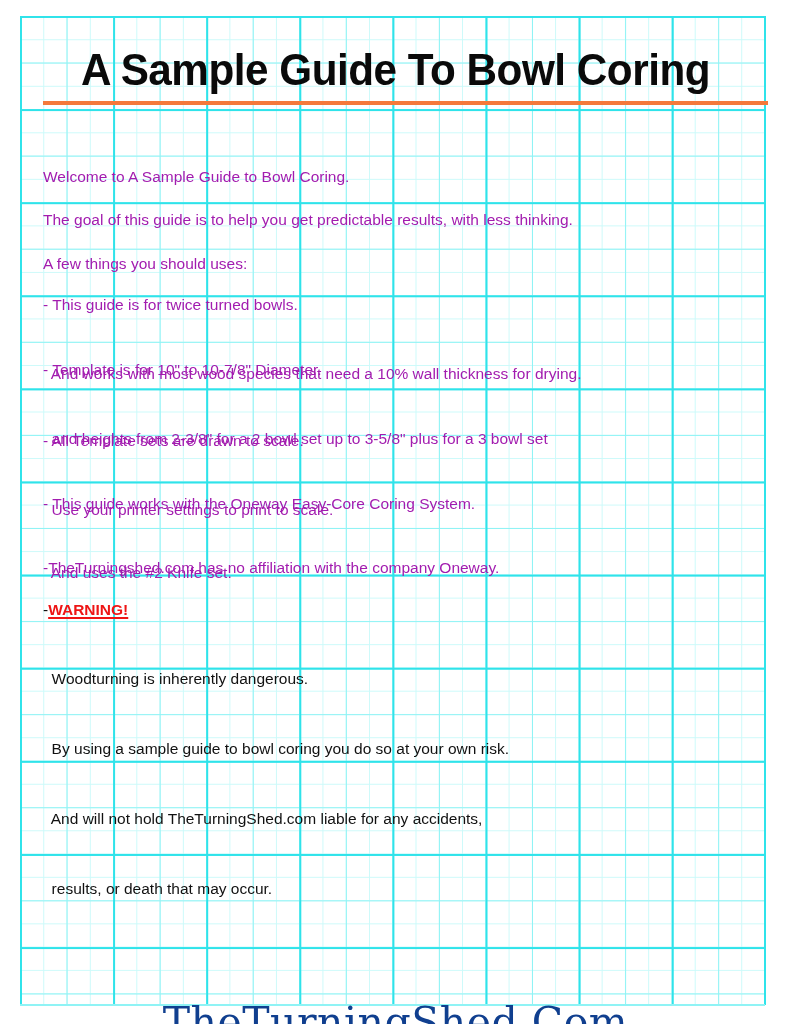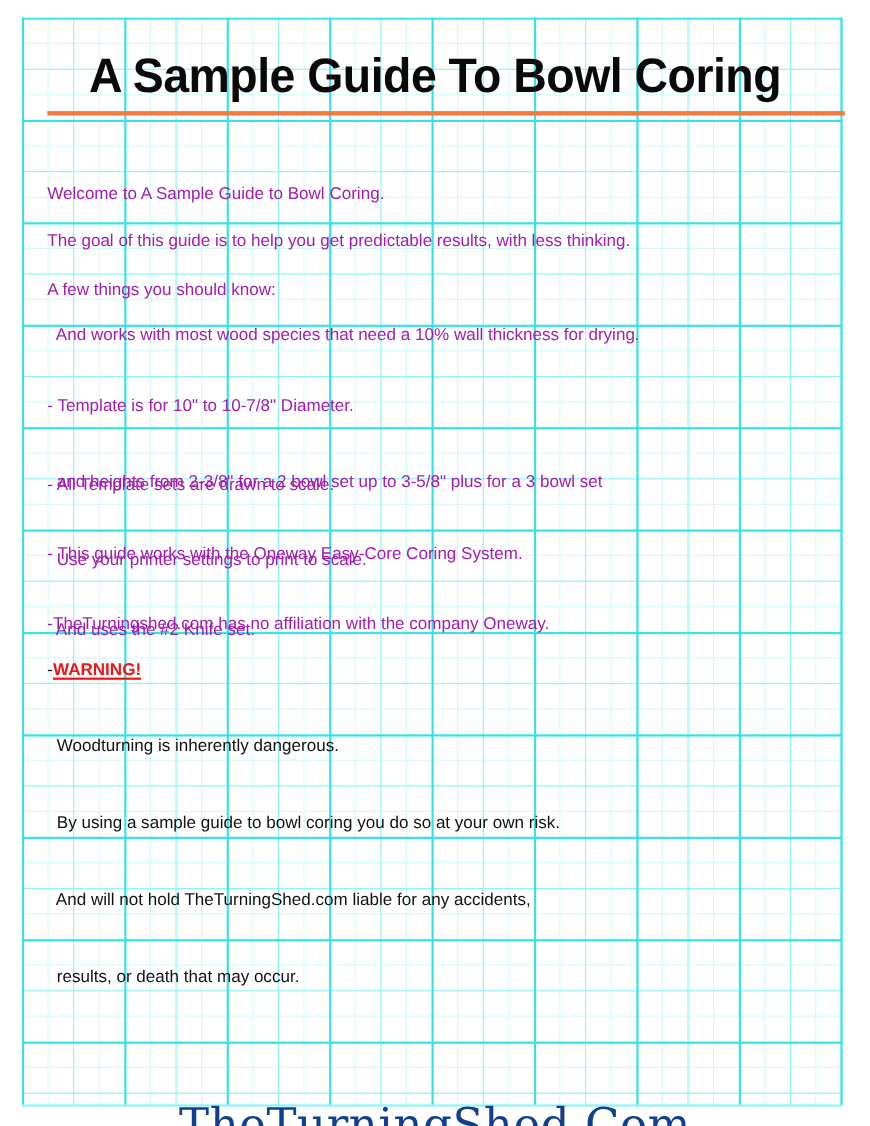--- a/index.html
+++ b/index.html
@@ -179,24 +179,25 @@
 
     <div class="body-block" style="top:118px;">
       <span class="ln">Welcome to A Sample Guide to Bowl Coring.</span>
     </div>
 
     <div class="body-block" style="top:161px;">
       <span class="ln">The goal of this guide is to help you get predictable results, with less thinking.</span>
     </div>
 
     <div class="body-block" style="top:205px;">
-      <span class="ln">A few things you should know:</span>
+      <span class="ln">A few things you should uses:</span>
     </div>
 
     <div class="body-block" style="top:246px;">
+      <span class="ln">- This guide is for twice turned bowls.</span>
       <span class="ln">  And works with most wood species that need a 10% wall thickness for drying.</span>
     </div>
 
     <div class="body-block" style="top:311px;">
       <span class="ln">- Template is for 10" to 10-7/8" Diameter.</span>
       <span class="ln">  and heights from 2-3/8" for a 2 bowl set up to 3-5/8" plus for a 3 bowl set</span>
     </div>
 
     <div class="body-block" style="top:382px;">
       <span class="ln">- All Template sets are drawn to scale.</span>

